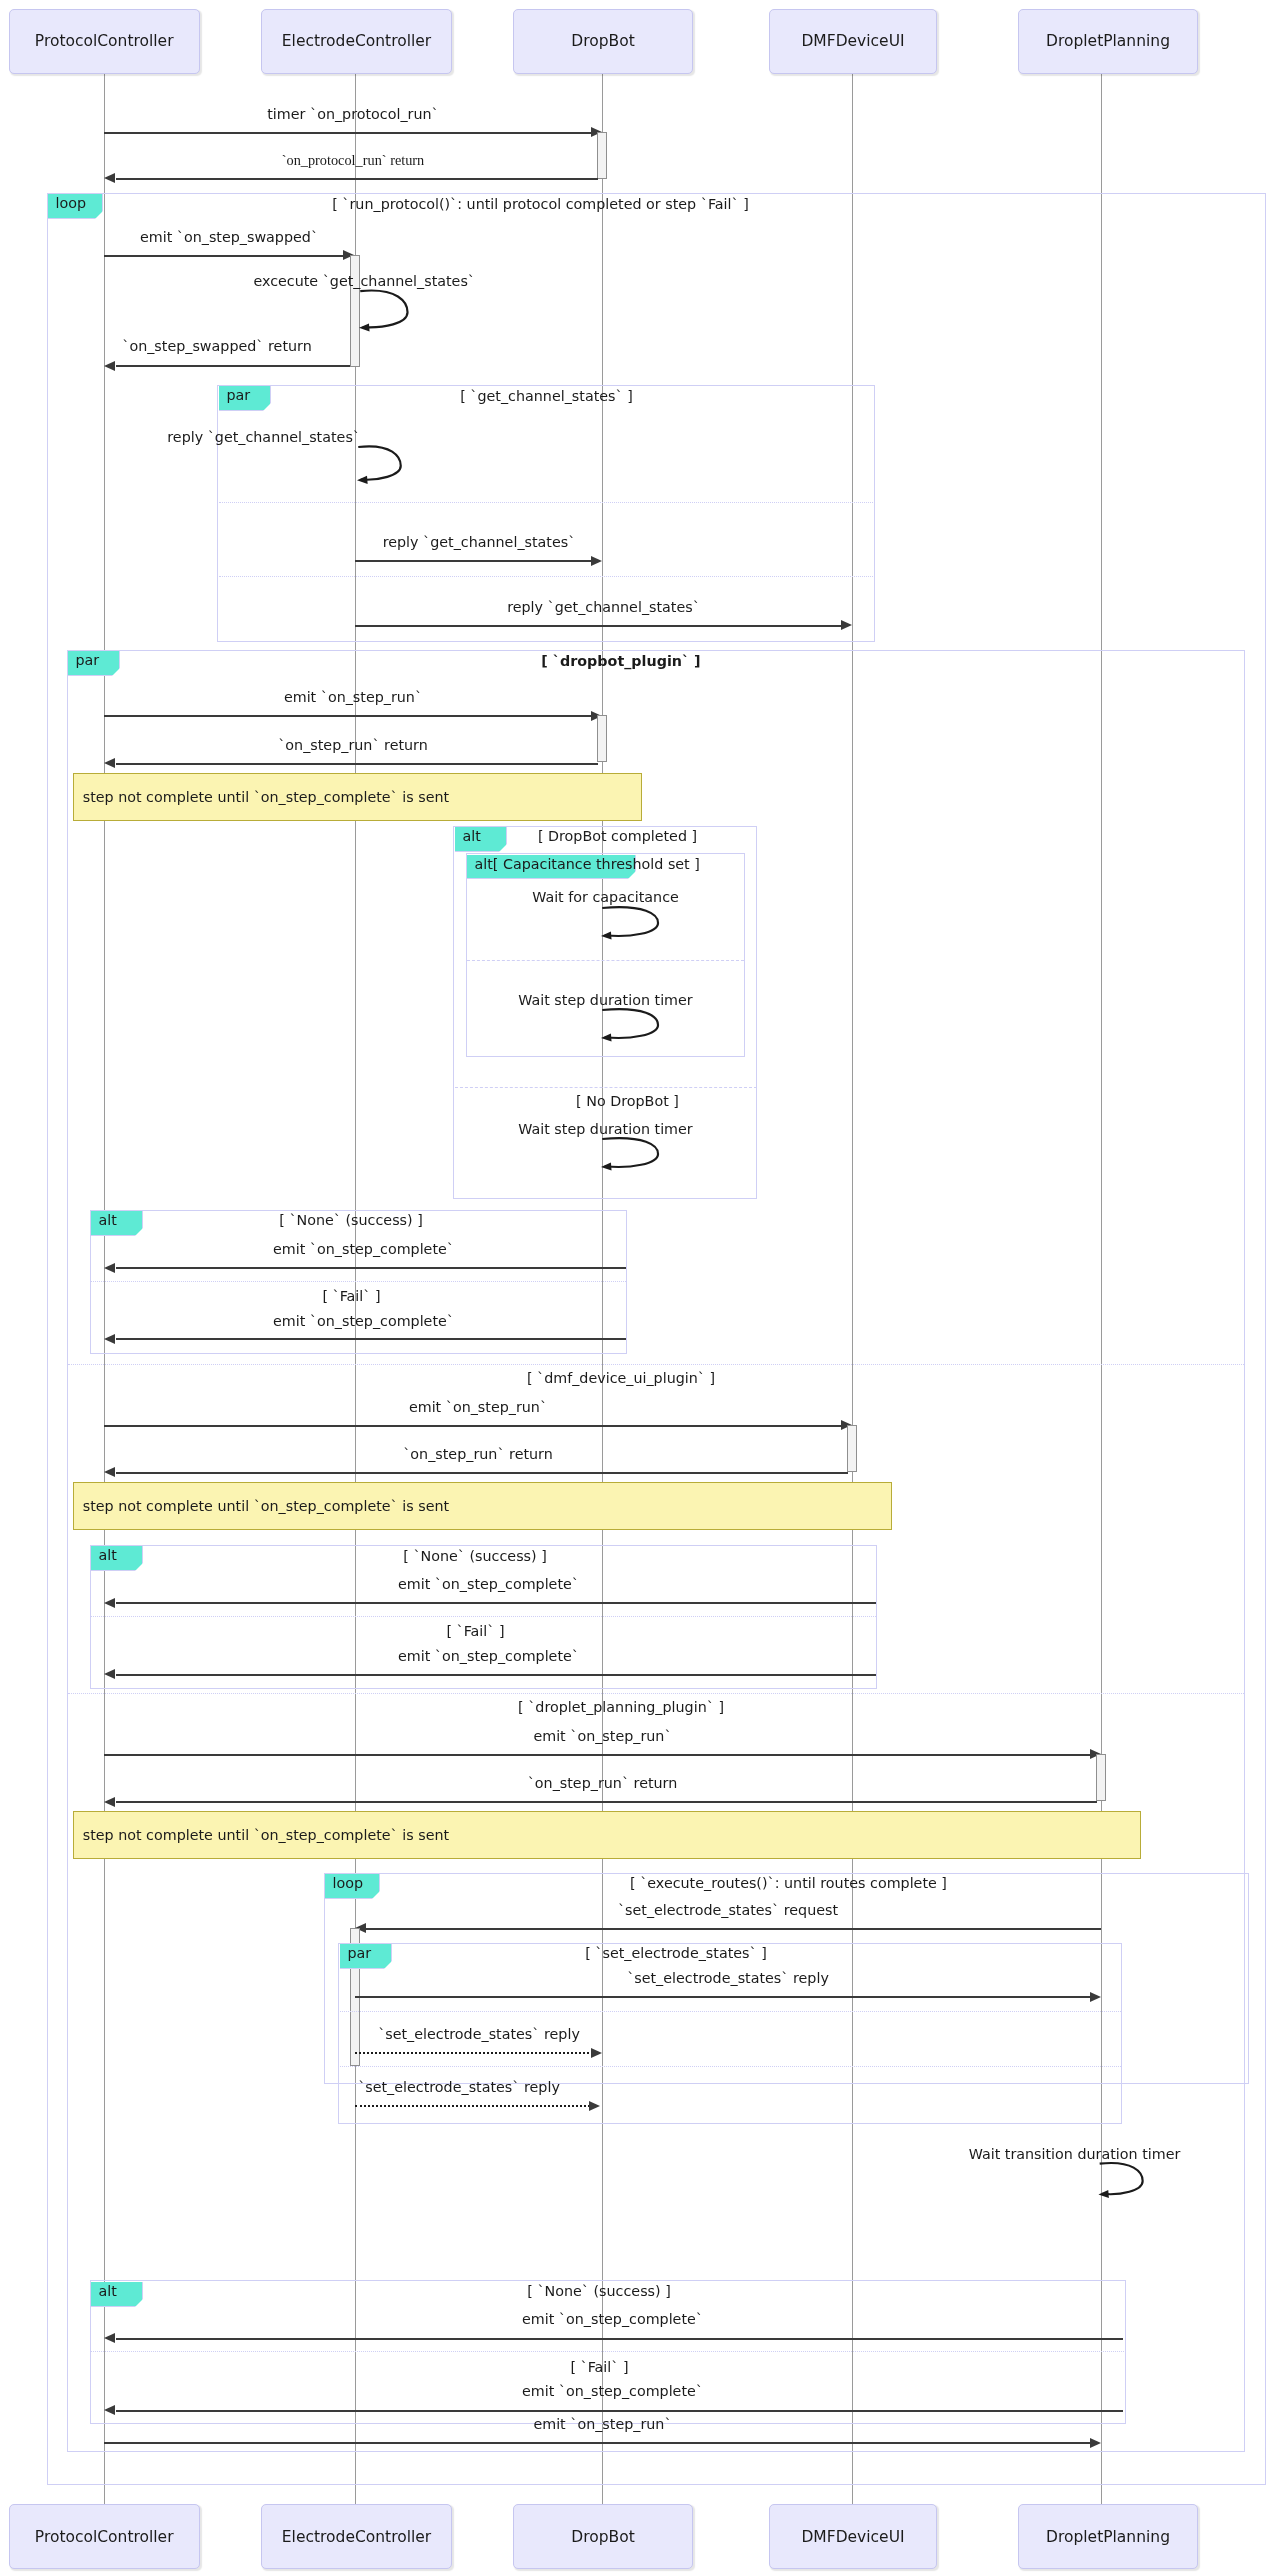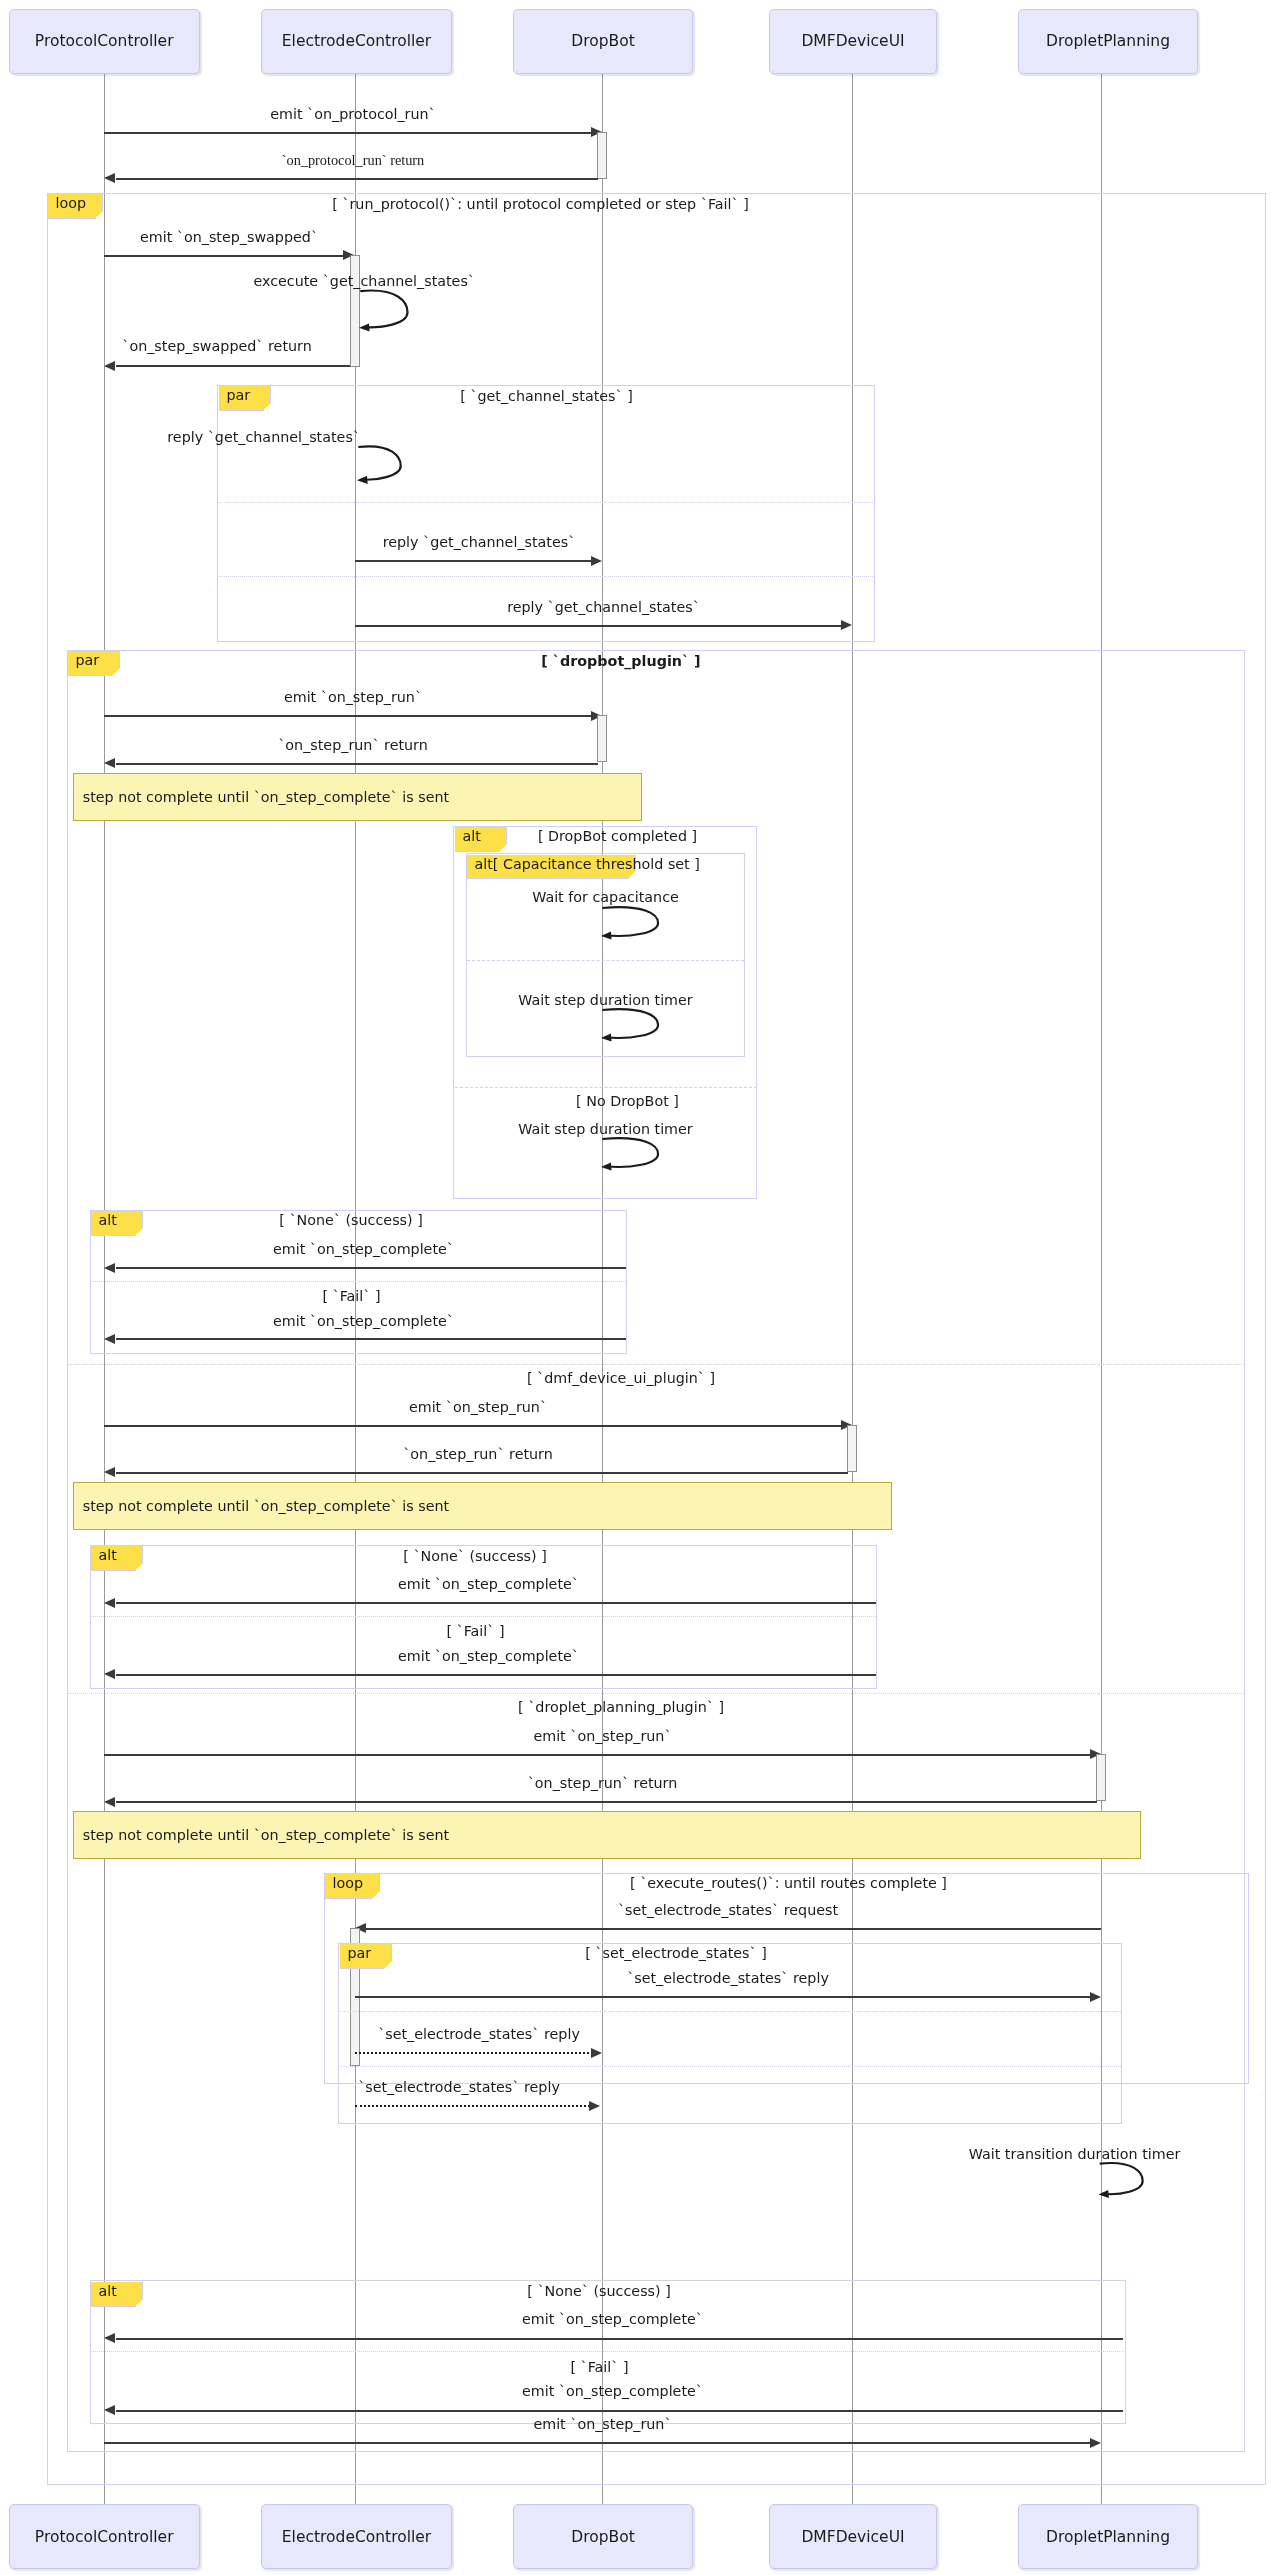--- a/index.html
+++ b/index.html
@@ -42,21 +42,21 @@
   }
   
   .frag{
     position:absolute;
     border:1.2px solid #cfcff5;
     box-sizing:border-box;
     background:transparent;
   }
   .frag-label{
     position:absolute;
-    background:#fde047;
+    background:#5eead4;
     border-right:1.2px solid #cfcff5;
     border-bottom:1.2px solid #cfcff5;
     font-size:14.3px;
     color:#1b1b1b;
     padding:1.9px 16px 3.1px 7.5px;
     box-sizing:border-box;
     line-height:1.05;
     white-space:nowrap;
   }
   .frag-label.notch{
@@ -166,21 +166,21 @@
   <div class="participant" style="left:513px;top:2504px;width:180px;height:65px;">
     <span>DropBot</span>
   </div>
   <div class="participant" style="left:769px;top:2504px;width:168px;height:65px;">
     <span>DMFDeviceUI</span>
   </div>
   <div class="participant" style="left:1018px;top:2504px;width:180px;height:65px;">
     <span>DropletPlanning</span>
   </div>
 
-  <div class="msg-label" style="left:104px;top:106px;width:498px;">emit `on_protocol_run`</div>
+  <div class="msg-label" style="left:104px;top:106px;width:498px;">timer `on_protocol_run`</div>
   <div class="msg-line" style="left:104px;top:132px;width:488px;"></div>
   <div class="arrow-r" style="left:591px;top:127px;"></div>
   <div class="activation" style="left:597px;top:132px;height:47px;"></div>
 
   <div class="msg-label" style="left:104px;top:152px;width:498px;font-family:Liberation Serif, serif;">`on_protocol_run` return</div>
   <div class="msg-line" style="left:116px;top:178px;width:482px;"></div>
   <div class="arrow-l" style="left:104px;top:173px;"></div>
 
   <div class="frag" style="left:47px;top:193px;width:1219px;height:2292px;"></div>
   <div class="frag-label notch" style="left:48px;top:194px;width:55px;height:25px;">loop</div>

